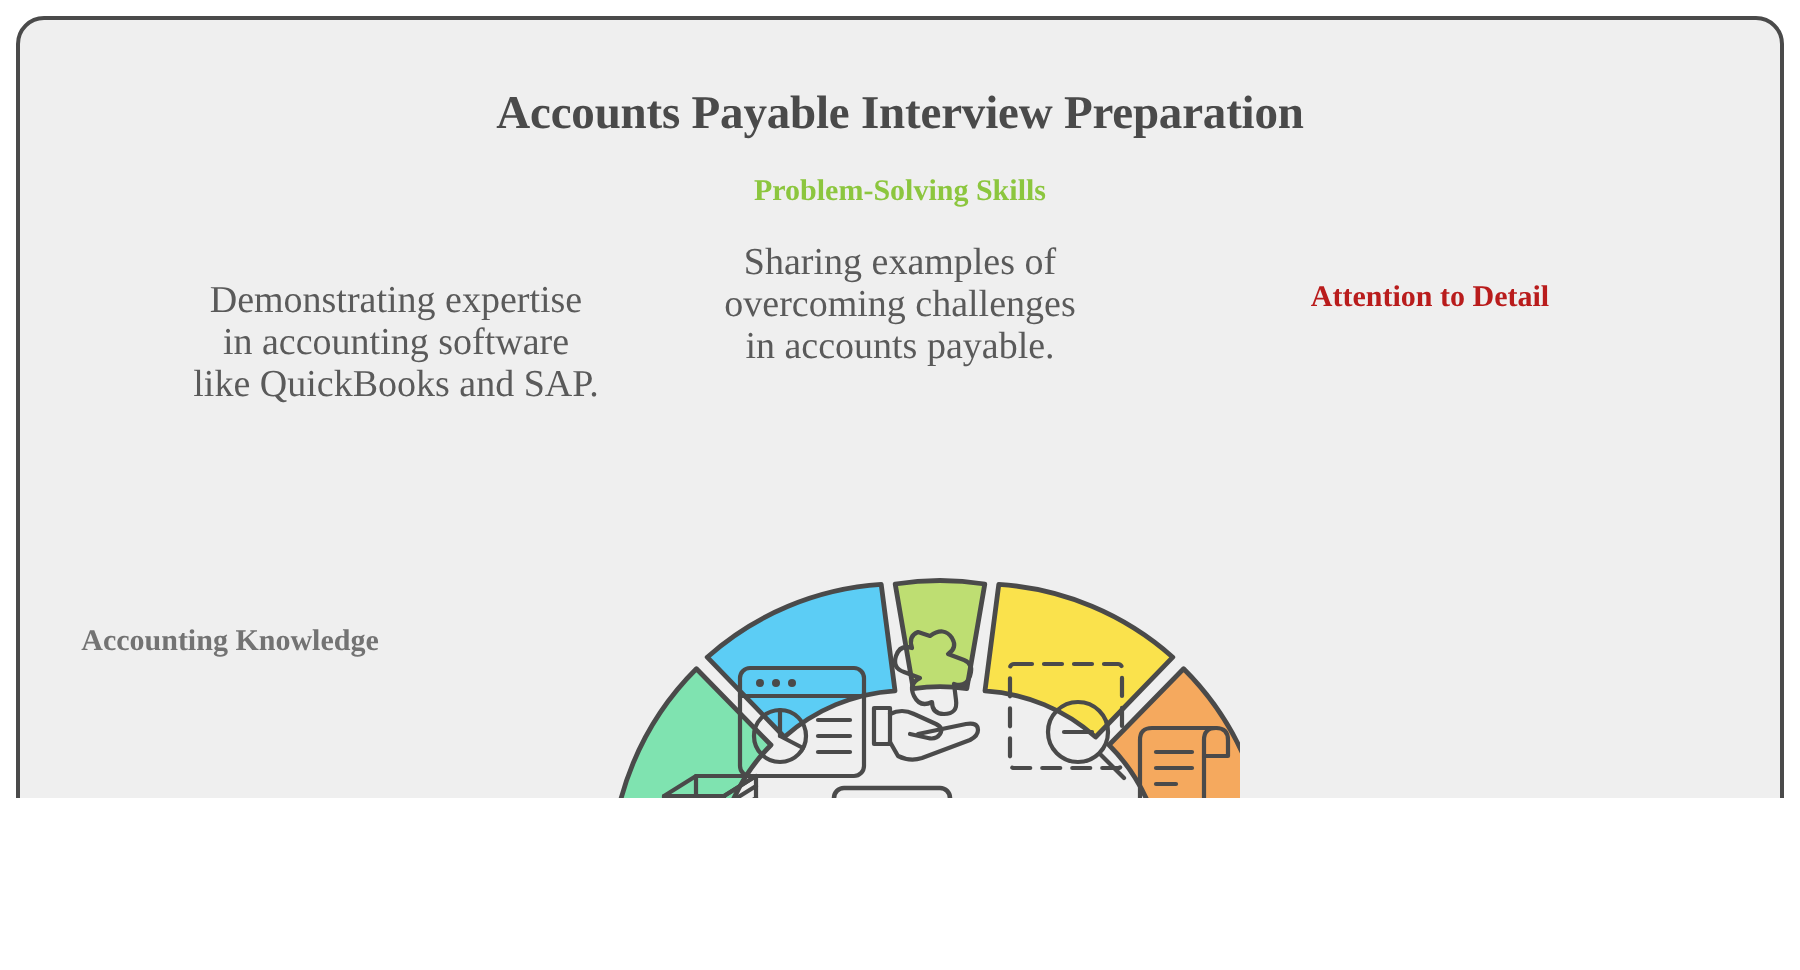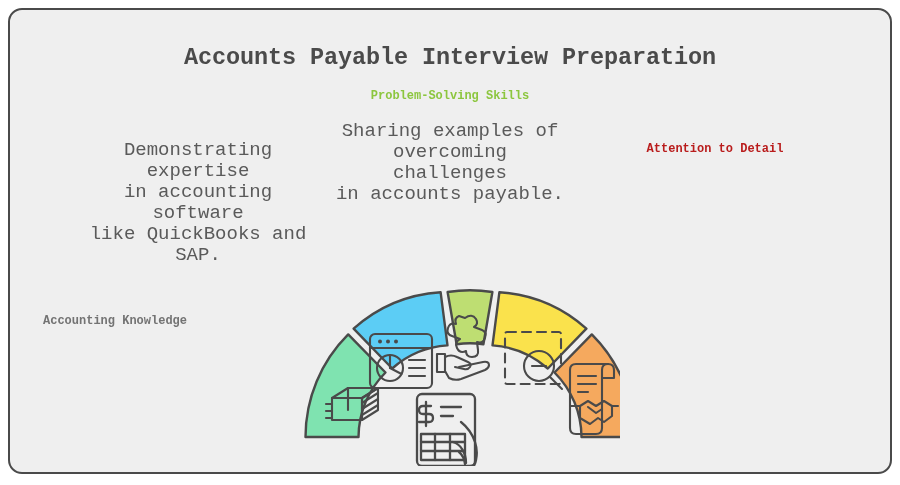--- a/index.html
+++ b/index.html
@@ -3,23 +3,23 @@
 <meta charset="utf-8">
 <style>
   html, body {
     margin: 0;
     padding: 0;
     background: #ffffff;
   }
   #canvas {
     position: relative;
     width: 900px;
-    height: 485px;
+    height: 399px;
     background: #ffffff;
-    font-family: Liberation Mono, monospace;
+    font-family: Liberation Serif, serif;
     overflow: hidden;
   }
   .frame {
     position: absolute;
     left: 8px;
     top: 8px;
     width: 884px;
     height: 466px;
     box-sizing: border-box;
     background: #efefef;
@@ -35,21 +35,21 @@
     font-size: 23.5px;
     font-weight: bold;
     color: #4a4a4a;
     letter-spacing: -0.1px;
   }
   .block {
     position: absolute;
     text-align: center;
   }
   .block .heading {
-    font-size: 12px;
+    font-size: 15px;
     font-weight: bold;
     line-height: 18px;
     margin-bottom: 16px;
     white-space: nowrap;
   }
   .block .body {
     font-size: 19px;
     line-height: 21px;
     color: #5a5a5a;
     white-space: pre-line;

